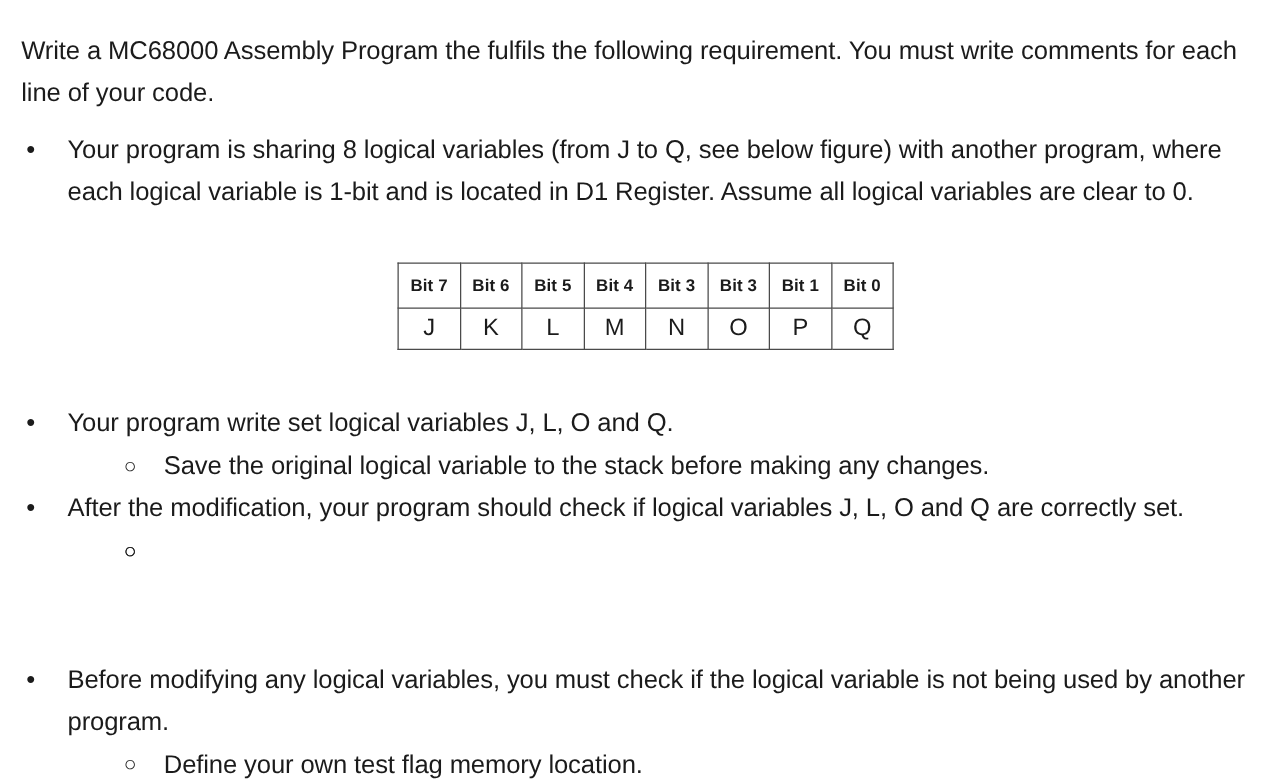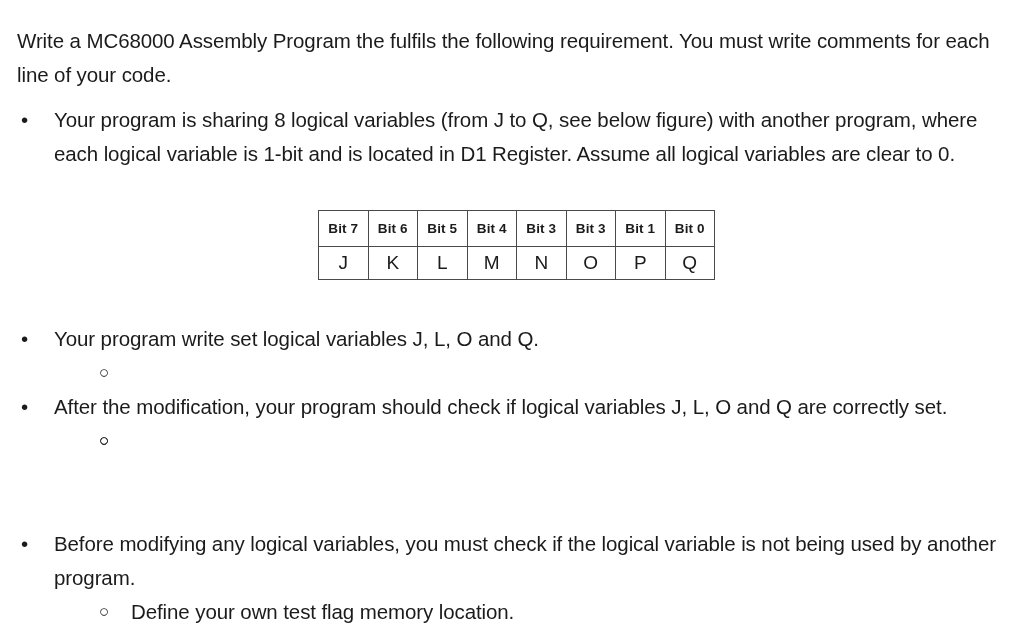--- a/index.html
+++ b/index.html
@@ -155,20 +155,21 @@
       </table>
   </div>
 
   <div class="bullet-block" style="left:0px; top:306px; width:1010px;">
     <div class="bullet">
       <span class="marker">•</span>
       <span class="btext">Your program write set logical variables J, L, O and Q.</span>
     </div>
     <div class="sub">
       <span class="marker-o">○</span>
+      <span class="stext">Save the original logical variable to the stack before making any changes.</span>
     </div>
   </div>
 
   <div class="bullet-block" style="left:0px; top:374px; width:1010px;">
     <div class="bullet">
       <span class="marker">•</span>
       <span class="btext">After the modification, your program should check if logical variables J, L, O and Q are correctly set.</span>
     </div>
     <div class="sub">
       <span class="marker-o">○</span>

